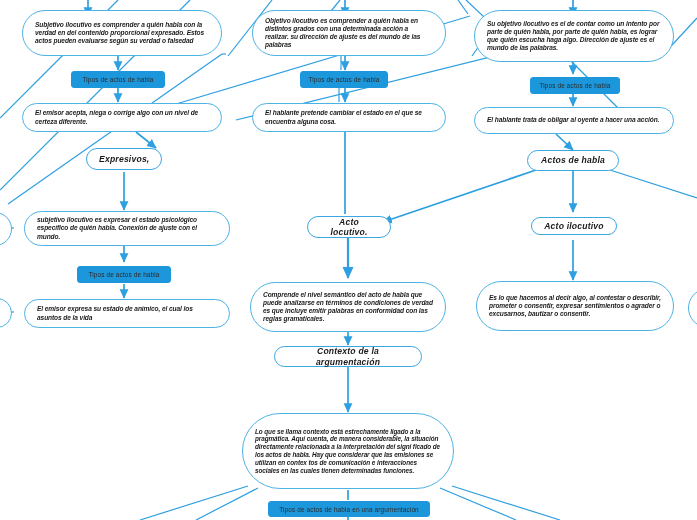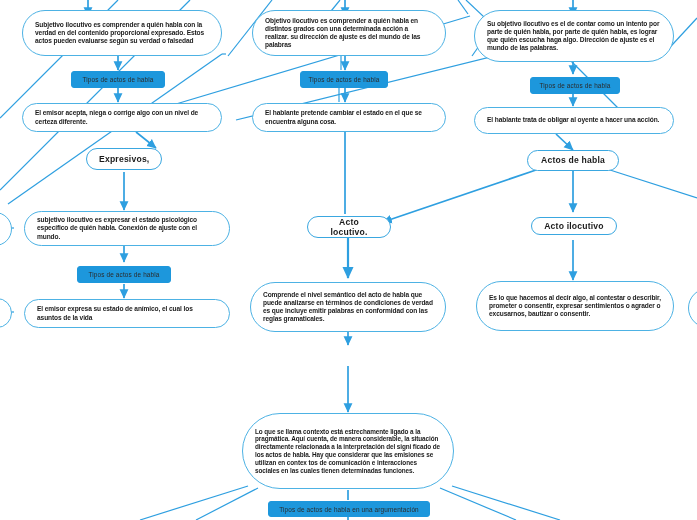--- a/index.html
+++ b/index.html
@@ -70,20 +70,21 @@
     display: flex;
     align-items: center;
     justify-content: center;
     text-align: center;
     letter-spacing: 0.15px;
     z-index: 4;
   }
   .node-text {
     display: block;
     width: 100%;
+    font-style: italic;
   }
 </style>
 </head>
 <body>
 
 <div id="canvas">
 
   <svg id="edge-layer" viewBox="0 0 697 520">
     <defs>
       <marker id="arw" markerWidth="7" markerHeight="7" refX="5.2" refY="3" orient="auto" markerUnits="strokeWidth">
@@ -198,20 +199,23 @@
   </div>
 
   <div class="node topic center" style="left:307px; top:216px; width:84px; height:22px;">
     <span class="node-text">Acto locutivo.</span>
   </div>
 
   <div class="node detail" style="left:250px; top:282px; width:196px; height:50px;">
     <span class="node-text">Comprende el nivel semántico del acto de habla que puede analizarse en términos de condiciones de verdad es que incluye emitir palabras en conformidad con las reglas gramaticales.</span>
   </div>
 
+  <div class="node topic center" style="left:274px; top:346px; width:148px; height:21px;">
+    <span class="node-text">Contexto de la argumentación</span>
+  </div>
 
   <div class="node wide-detail" style="left:242px; top:413px; width:212px; height:76px;">
     <span class="node-text">Lo que se llama contexto está estrechamente ligado a la pragmática. Aquí cuenta, de manera considerable, la situación directamente relacionada a la interpretación del signi ficado de los actos de habla. Hay que considerar que las emisiones se utilizan en contex tos de comunicación e interacciones sociales en las cuales tienen determinadas funciones.</span>
   </div>
 
   <div class="label-chip" style="left:268px; top:501px; width:162px; height:16px;">
     <span>Tipos de actos de habla en una argumentación</span>
   </div>
 
   <div class="node detail" style="left:474px; top:10px; width:200px; height:52px;">

